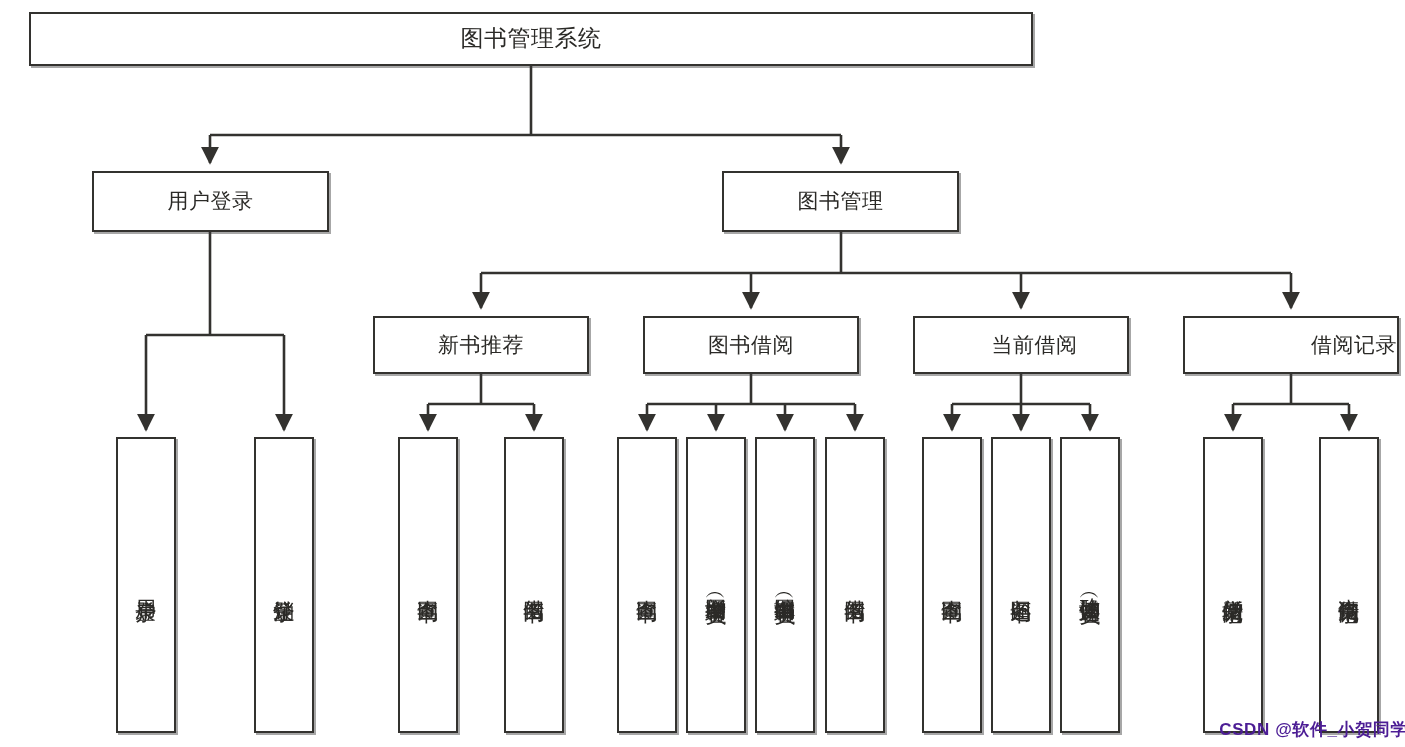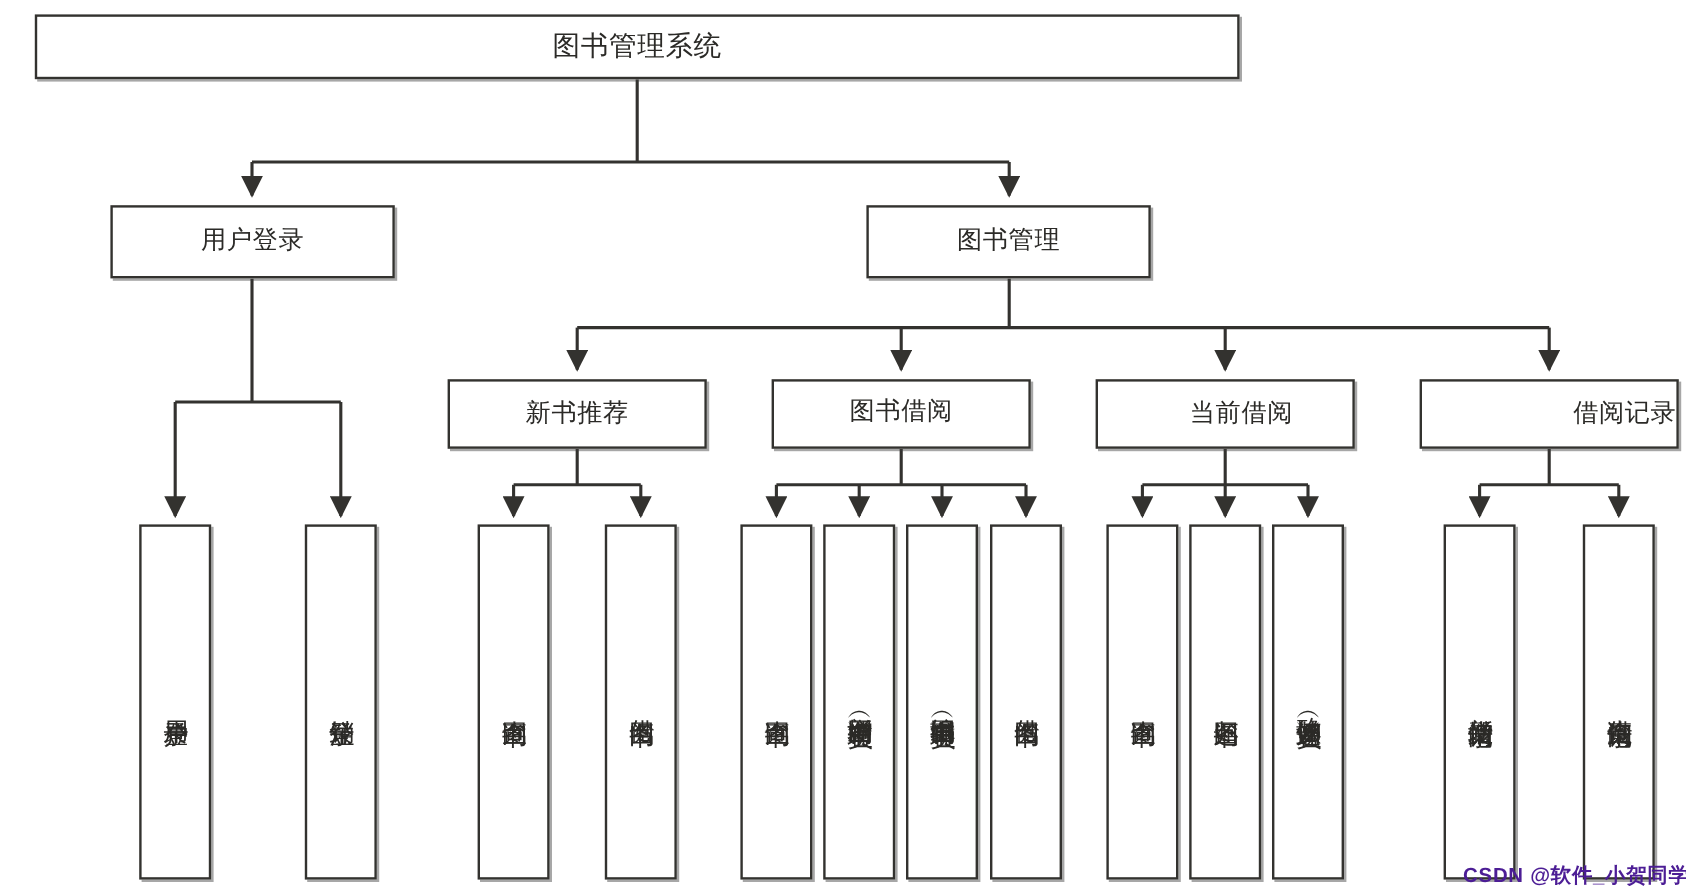--- a/index.html
+++ b/index.html
@@ -144,21 +144,21 @@
   <div class="node lvl1 shadowed" style="left:81px; top:171px; width:237px; height:61px;">
     <span class="label">用户登录</span>
   </div>
   <div class="node lvl1 shadowed" style="left:711px; top:171px; width:237px; height:61px;">
     <span class="label">图书管理</span>
   </div>
 
   <div class="node lvl2 shadowed" style="left:362px; top:316px; width:216px; height:58px;">
     <span class="label">新书推荐</span>
   </div>
-  <div class="node lvl2 shadowed" style="left:632px; top:316px; width:216px; height:58px;font-family:Liberation Mono, monospace;">
+  <div class="node lvl2 shadowed" style="left:632px; top:316px; width:216px; height:58px;">
     <span class="label">图书借阅</span>
   </div>
   <div class="node lvl2 shadowed" style="left:902px; top:316px; width:216px; height:58px;padding-left:27px;">
     <span class="label">当前借阅</span>
   </div>
   <div class="node lvl2 shadowed" style="left:1172px; top:316px; width:216px; height:58px;justify-content:flex-end;">
     <span class="label">借阅记录</span>
   </div>
 
   <div class="node leaf mid shadowed" style="left:105px; top:437px; width:60px; height:296px;">

